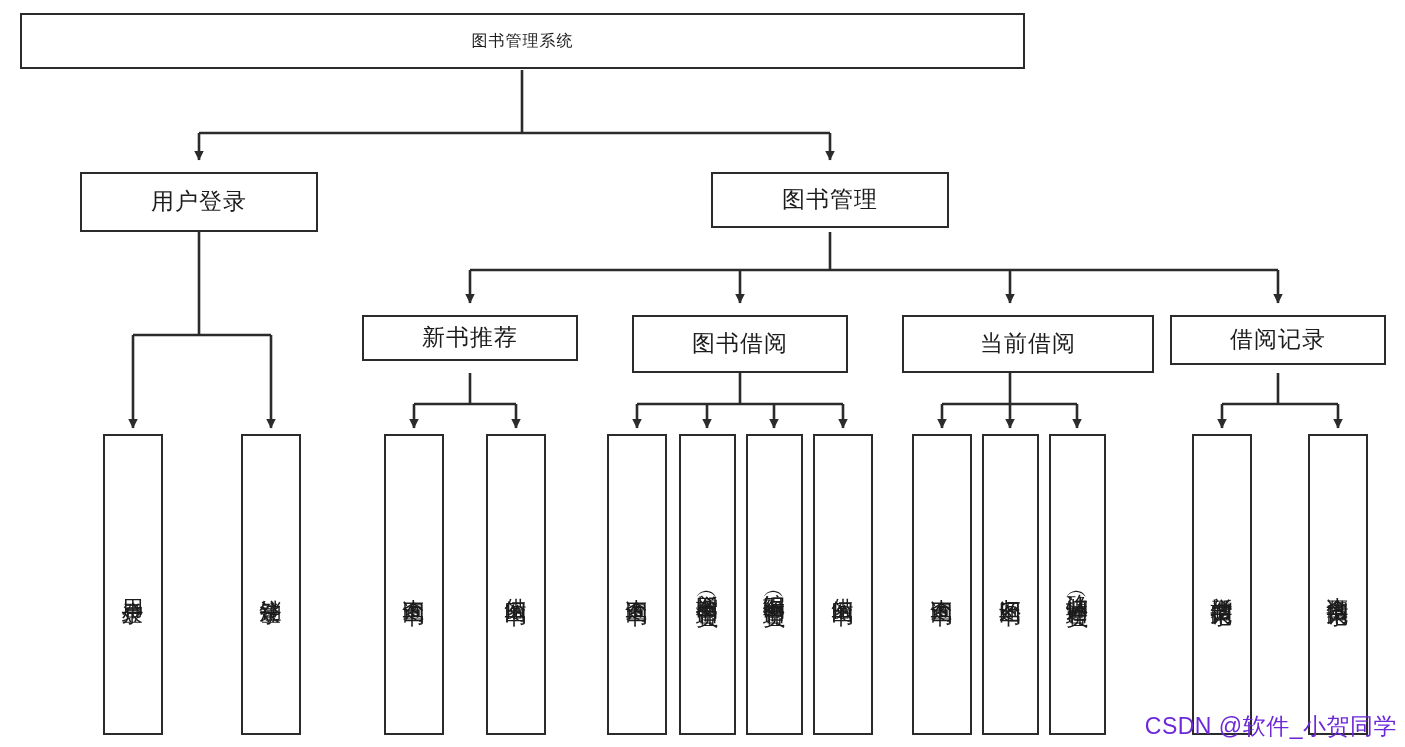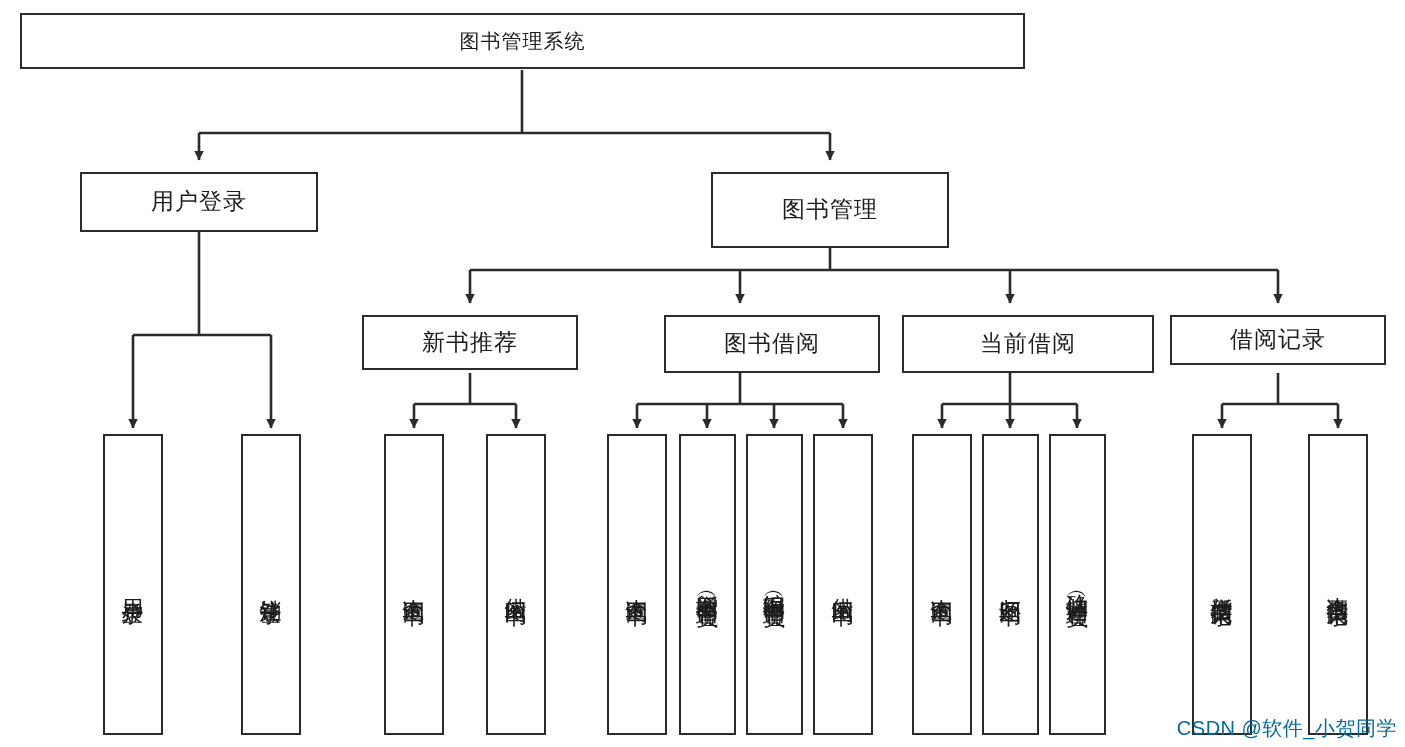--- a/index.html
+++ b/index.html
@@ -35,42 +35,42 @@
     align-items: center;
     justify-content: center;
     color: #1c1c1c;
   }
   .node.horiz {
     font-size: 23px;
     line-height: 1.1;
     letter-spacing: 1px;
   }
   .node.root {
-    font-size: 20px;
+    font-size: 16px;
   }
   .node.vert {
     writing-mode: vertical-rl;
     text-orientation: upright;
     font-size: 22px;
     line-height: 1.32;
     letter-spacing: 2px;
     padding: 4px 0;
   }
   .node.vert .vtext {
     writing-mode: vertical-rl;
     text-orientation: upright;
     white-space: nowrap;
     display: block;
   }
   .watermark {
     position: absolute;
     right: 8px;
     bottom: 5px;
-    font-size: 20px;
-    color: #0369a1;
+    font-size: 23px;
+    color: #6d28d9;
     letter-spacing: 0.5px;
     white-space: nowrap;
   }
 </style>
 </head>
 <body>
 
 <div id="canvas">
 
   <svg class="connectors" viewBox="0 0 1405 747" xmlns="http://www.w3.org/2000/svg">
@@ -119,24 +119,24 @@
       <path d="M1278,373 L1278,404"></path>
       <path d="M1222,404 L1338,404"></path>
       <path d="M1222,404 L1222,428" marker-end="url(#arrow)"></path>
       <path d="M1338,404 L1338,428" marker-end="url(#arrow)"></path>
     </g>
   </svg>
 
   <div class="node horiz root" style="left:20px; top:13px; width:1005px; height:56px;">图书管理系统</div>
 
   <div class="node horiz" style="left:80px; top:172px; width:238px; height:60px;">用户登录</div>
-  <div class="node horiz" style="left:711px; top:172px; width:238px; height:76px;">图书管理</div>
+  <div class="node horiz" style="left:711px; top:172px; width:238px; height:56px;">图书管理</div>
 
-  <div class="node horiz" style="left:362px; top:315px; width:216px; height:55px;">新书推荐</div>
-  <div class="node horiz" style="left:632px; top:315px; width:216px; height:58px;margin-left:32px;">图书借阅</div>
+  <div class="node horiz" style="left:362px; top:315px; width:216px; height:46px;">新书推荐</div>
+  <div class="node horiz" style="left:632px; top:315px; width:216px; height:58px;">图书借阅</div>
   <div class="node horiz" style="left:902px; top:315px; width:252px; height:58px;">当前借阅</div>
   <div class="node horiz" style="left:1170px; top:315px; width:216px; height:50px;">借阅记录</div>
 
   <div class="node vert" style="left:103px; top:434px; width:60px; height:301px;">
     <span class="vtext">用户登录</span>
   </div>
   <div class="node vert" style="left:241px; top:434px; width:60px; height:301px;">
     <span class="vtext">注销登录</span>
   </div>
 

